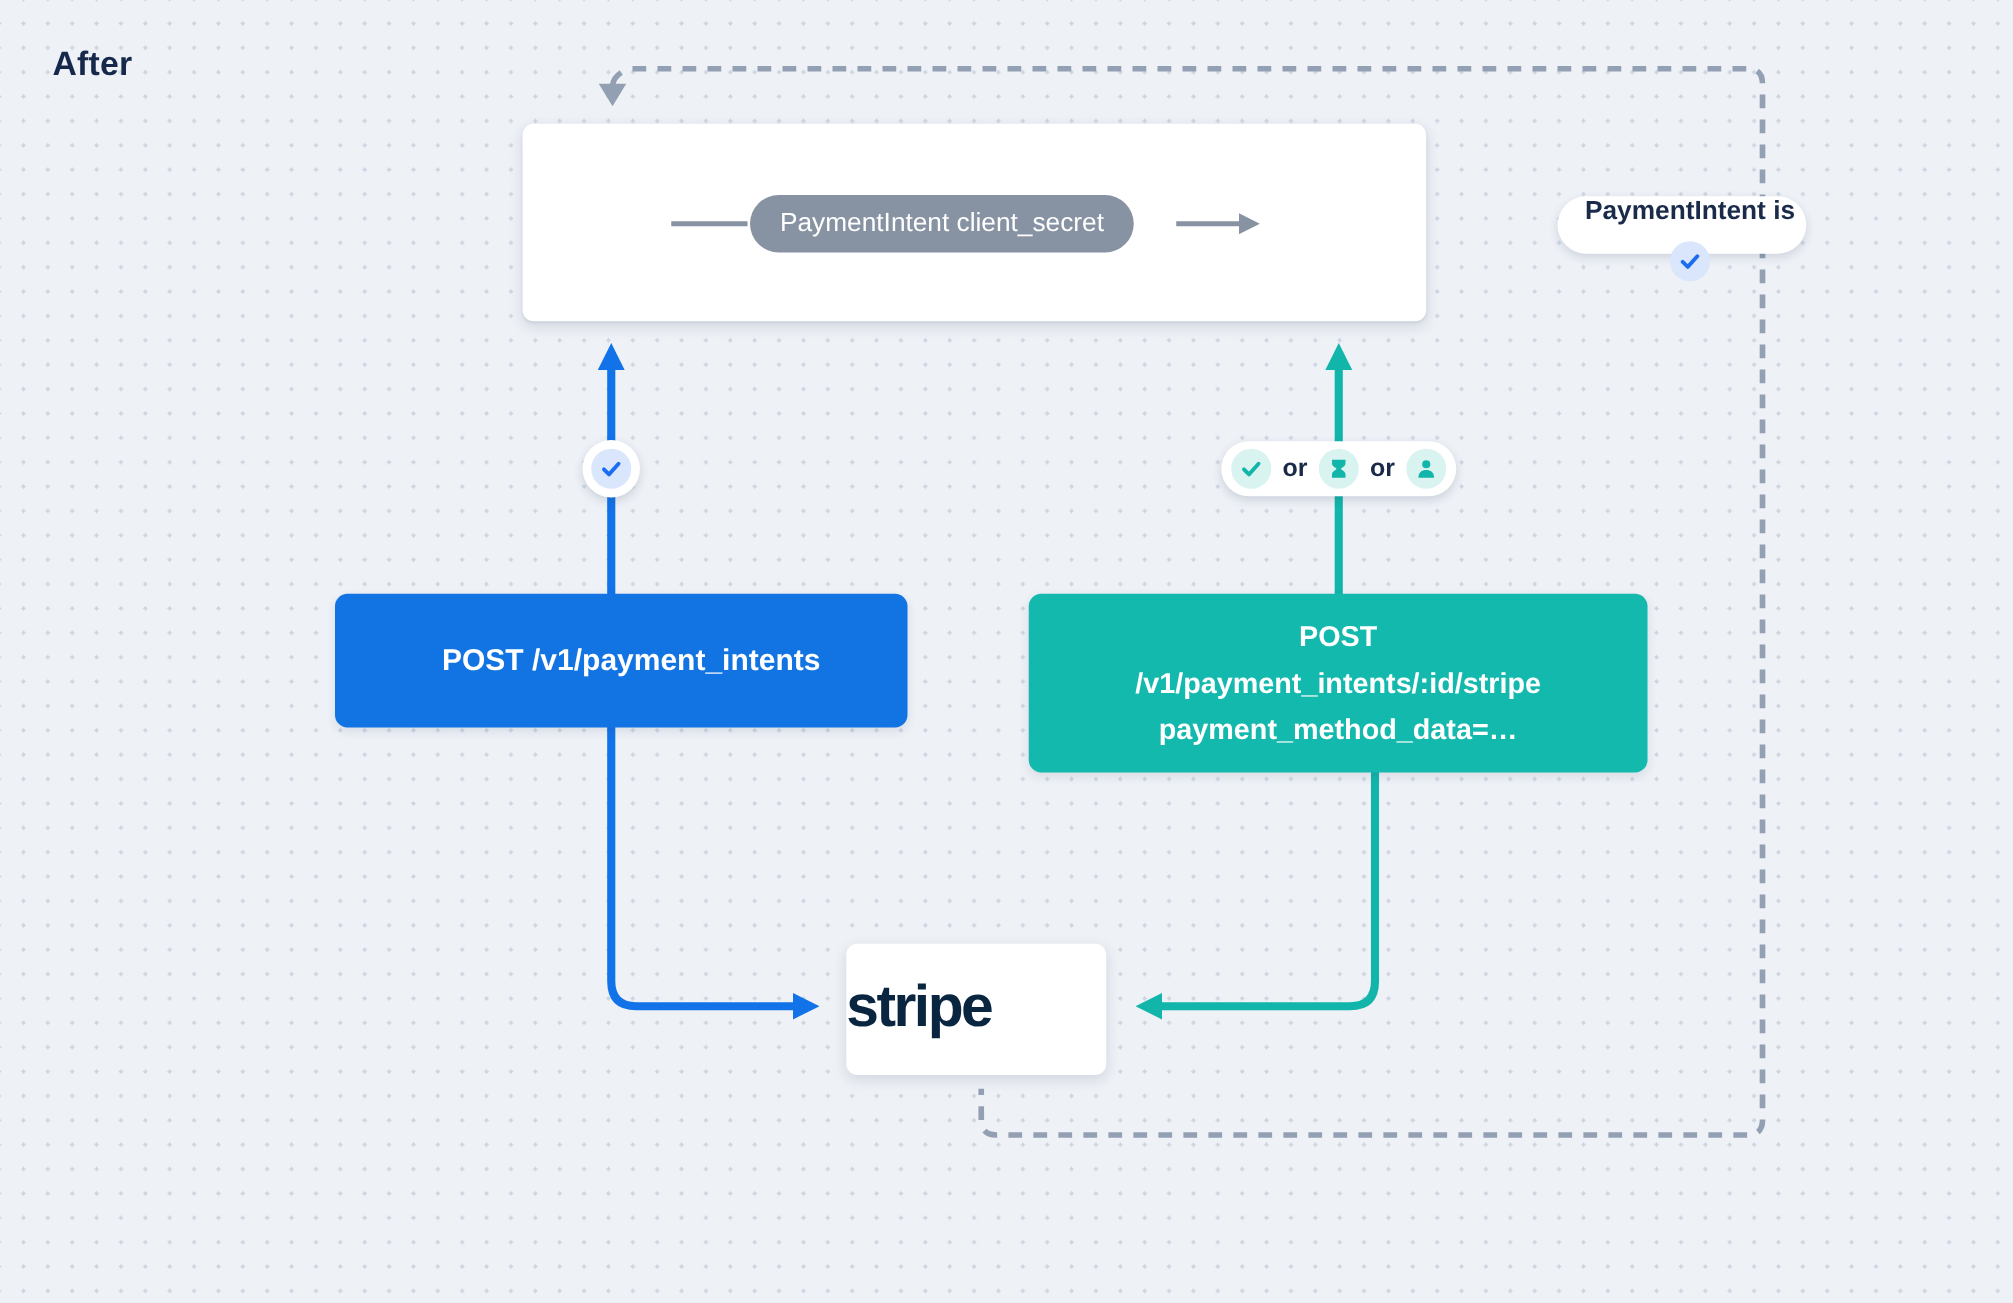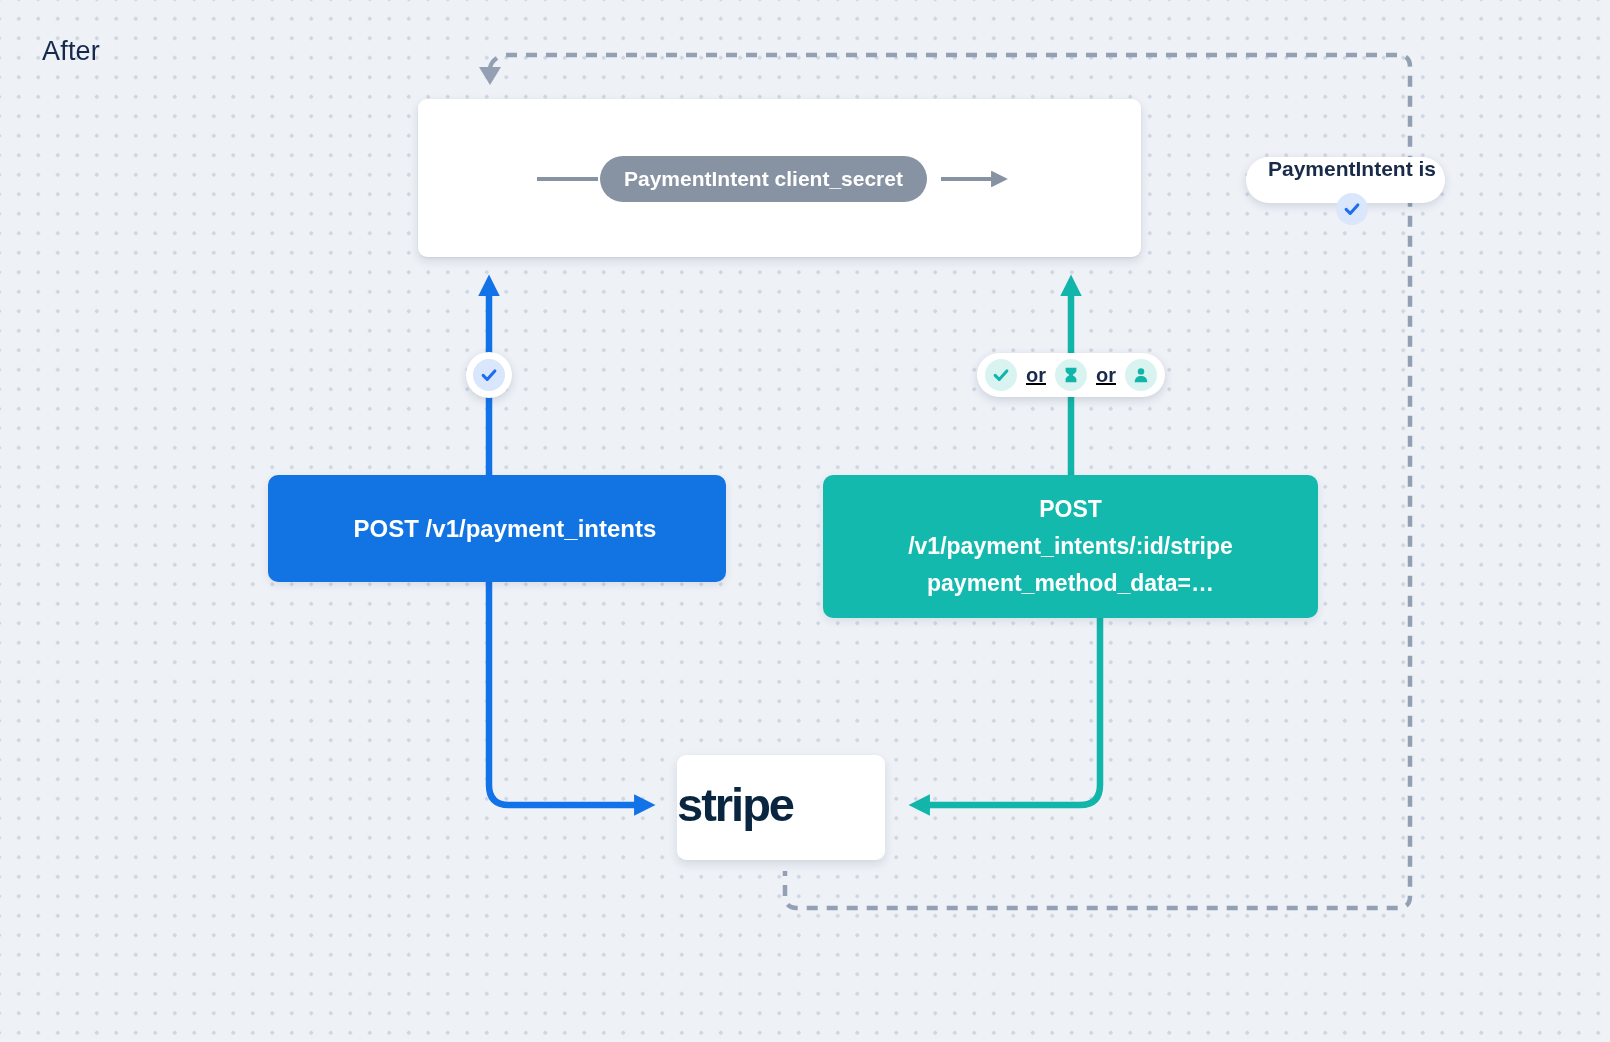--- a/index.html
+++ b/index.html
@@ -10,40 +10,40 @@
     overflow:hidden;
     font-family:"Liberation Sans",sans-serif;
     background-color:#eef1f6;
     background-image:radial-gradient(rgba(168,182,204,.45) 1.6px, transparent 1.7px);
     background-size:19.5px 19.5px;
     background-position:9px 9px;
   }
   .abs{position:absolute;}
   .title{
     left:42px;top:36px;
-    font-size:27px;font-weight:normal;color:#16294b;letter-spacing:.2px;
+    font-size:27px;font-weight:bold;color:#16294b;letter-spacing:.2px;
   }
   
   .flow-card{
     left:418px;top:99px;width:723px;height:158px;
     background:#ffffff;border-radius:9px;
     box-shadow:0 4px 10px rgba(42,62,102,.14),0 1px 2px rgba(42,62,102,.08);
     z-index:1;
   }
   .node-label{
     font-size:22px;font-weight:bold;color:#1a2b4a;text-align:center;
   }
   .server-label{left:436px;top:200px;width:106px;}
   .client-label{left:1020px;top:200px;width:106px;}
   .server-icon{left:456px;top:126px;}
   .client-icon{left:1040px;top:126px;}
   .payload-pill{
     left:600px;top:156px;height:46px;
     background:#8792a2;border-radius:23px;
-    color:#ffffff;font-size:21px;font-weight:bold;
+    color:#ffffff;font-size:21px;font-weight:normal;
     line-height:46px;padding:0 24px;white-space:nowrap;
     z-index:3;
   }
   
   .status-pill{
     left:1246px;top:157px;height:46px;
     background:#ffffff;border-radius:23px;
     box-shadow:0 3px 8px rgba(42,62,102,.16);
     display:flex;align-items:center;gap:12px;
     padding:0 9px 0 22px;
@@ -63,21 +63,20 @@
     background:#ffffff;box-shadow:0 3px 8px rgba(42,62,102,.18);
     display:flex;align-items:center;justify-content:center;
     z-index:4;
   }
   
   .or-badge{
     left:977px;top:353px;height:44px;border-radius:22px;
     background:#ffffff;box-shadow:0 3px 8px rgba(42,62,102,.18);
     display:flex;align-items:center;gap:9px;padding:0 8px;
     z-index:4;
-    text-decoration:underline;
   }
   .or-badge .or{font-size:20px;font-weight:bold;color:#1a2b4a;}
   
   .req-box{
     border-radius:10px;color:#ffffff;font-weight:bold;
     display:flex;flex-direction:column;align-items:center;justify-content:center;
     text-align:center;z-index:3;
     box-shadow:0 3px 8px rgba(42,62,102,.10);
   }
   .blue-box{left:268px;top:475px;width:442px;height:107px;background:#1273e2;font-size:24px;padding-left:16px;}

